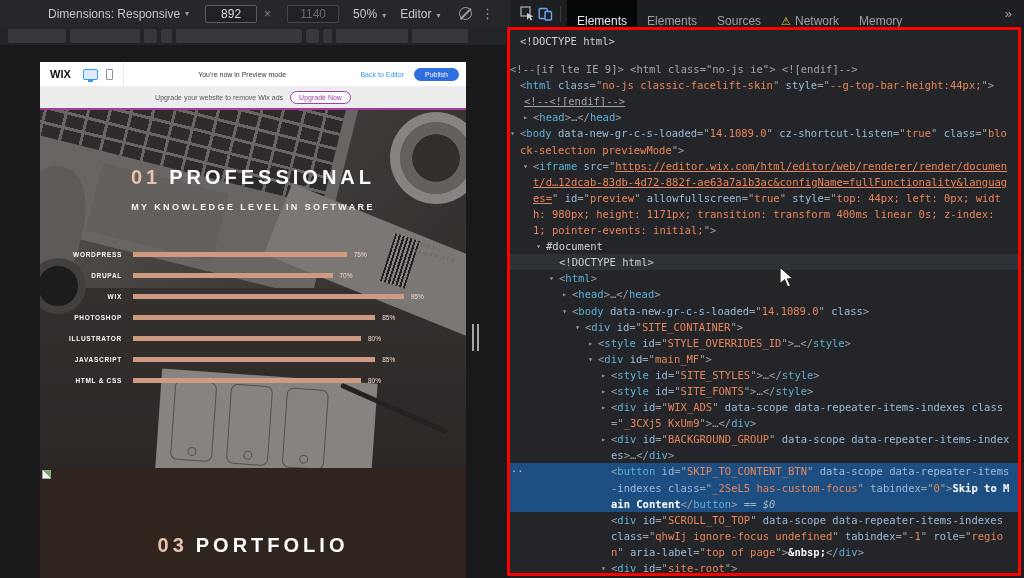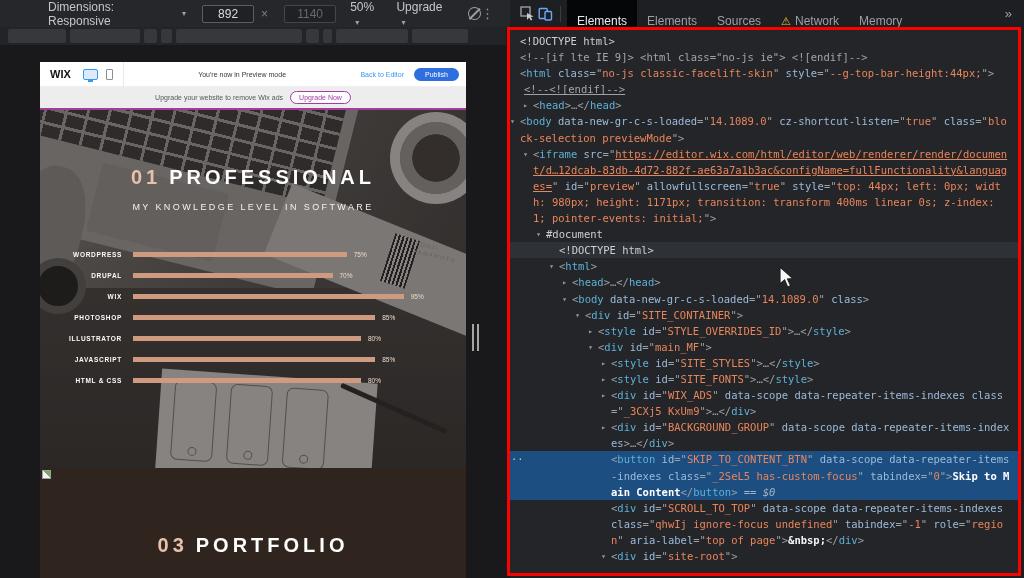--- a/index.html
+++ b/index.html
@@ -85,21 +85,21 @@
   .ph-phone::after { content:""; position:absolute; left:50%; bottom:4px; width:7px; height:7px;
     margin-left:-4px; border:1px solid #6f6c69; border-radius:50%; }
   .ph-pen { left:296px; top:296px; width:116px; height:5px; background:#201e1c;
     border-radius:3px; transform:rotate(24deg); }
   .ph-overlay { left:0; top:0; right:0; bottom:0; background:rgba(44,39,37,0.42); }
 
   .hero-title { position:absolute; left:0; right:0; top:56px; text-align:center;
     font-size:20px; font-weight:800; letter-spacing:4px; color:#fdfdfd; z-index:3; }
   .hero-title .num { color:#e9c0aa; margin-right:8px;text-align:center; }
   .hero-sub { position:absolute; left:0; right:0; top:92px; text-align:center;
-    font-size:9px; letter-spacing:2.4px; color:#f3f3f3; z-index:3; font-weight:normal; }
+    font-size:9px; letter-spacing:2.4px; color:#f3f3f3; z-index:3; font-weight:bold; }
 
   .skill-chart { position:absolute; left:0; top:134px; right:0; z-index:3; }
   .skill-row { display:flex; align-items:center; height:21px; }
   .skill-label { width:82px; text-align:right; font-size:6.5px; font-weight:bold;
     letter-spacing:0.7px; color:#fbfbfb; }
   .skill-bar { height:4.5px; margin-left:11px; background:#cf9b80; }
   .skill-pct { margin-left:7px; font-size:6.5px; color:#eed9c9; }
 
   
   .portfolio { position:relative; height:110px; background:#30251e; }
@@ -154,21 +154,21 @@
   <div class="device-toolbar">
     <span class="dt-label">Dimensions: Responsive</span>
     <span class="caret">▾</span>
     <input class="dim-input" value="892" style="">
     <span class="times">×</span>
     <input class="dim-input dim" value="1140" style="">
     <span class="zoom-ctl">
       <span>50%</span><span class="caret">▾</span>
     </span>
     <span class="throttle-ctl">
-      <span>Upgrade</span><span class="caret">▾</span>
+      <span>Editor</span><span class="caret">▾</span>
     </span>
     <span class="rotate-icon"></span>
     <span class="more-vert">⋮</span>
   </div>
 
   <div class="editor-strip">
     <div class="seg" style="width:58px"></div>
     <div class="seg" style="width:70px"></div>
     <div class="seg" style="width:13px"></div>
     <div class="seg" style="width:11px"></div>
@@ -297,21 +297,21 @@
       <span class="tab">Sources</span>
       <span class="tab"><span class="tab-warning">⚠</span><span>Network</span></span>
       <span class="tab">Memory</span>
       <span class="more-tabs">»</span>
     </div>
   </div>
 
   <div class="red-frame">
     <div class="dom-tree">
         <div class="tl" style="padding-left: 10px;"><span class="tk-doctype">&lt;!DOCTYPE html&gt;</span></div>
-        <div class="tl" style="padding-left: 10px;"><span class="tk-com">&lt;!--[if lte IE 9]&gt;      &lt;html class="no-js ie"&gt; &lt;![endif]--&gt;</span></div>
+        <div class="tl" style=" margin-top: 12px;"><span class="tk-com">&lt;!--[if lte IE 9]&gt;      &lt;html class="no-js ie"&gt; &lt;![endif]--&gt;</span></div>
         <div class="tl" style="padding-left: 10px;"><span class="tk-p">&lt;</span><span class="tk-tag">html</span><span class="tk-p"> </span><span class="tk-attr">class</span><span class="tk-p">="</span><span class="tk-val">no-js classic-facelift-skin</span><span class="tk-p">" </span><span class="tk-attr">style</span><span class="tk-p">="</span><span class="tk-val">--g-top-bar-height:44px;</span><span class="tk-p">"&gt;</span></div>
         <div class="tl" style="padding-left: 14px; text-decoration: underline;"><span class="tk-com">&lt;!--&lt;![endif]--&gt;</span></div>
         <div class="tl" style="padding-left: 23px;"><span class="arrow" style="left: 13px;">▸</span><span class="tk-p">&lt;</span><span class="tk-tag">head</span><span class="tk-p">&gt;…&lt;/</span><span class="tk-tag">head</span><span class="tk-p">&gt;</span></div>
         <div class="tl" style="padding-left: 10px;"><span class="arrow" style="left: 0px;">▾</span><span class="tk-p">&lt;</span><span class="tk-tag">body</span><span class="tk-p"> </span><span class="tk-attr">data-new-gr-c-s-loaded</span><span class="tk-p">="</span><span class="tk-val">14.1089.0</span><span class="tk-p">" </span><span class="tk-attr">cz-shortcut-listen</span><span class="tk-p">="</span><span class="tk-val">true</span><span class="tk-p">" </span><span class="tk-attr">class</span><span class="tk-p">="</span><span class="tk-val">block-selection previewMode</span><span class="tk-p">"&gt;</span></div>
         <div class="tl" style="padding-left: 23px;"><span class="arrow" style="left: 13px;">▾</span><span class="tk-p">&lt;</span><span class="tk-tag">iframe</span><span class="tk-p"> </span><span class="tk-attr">src</span><span class="tk-p">="</span><span class="tk-link">https://editor.wix.com/html/editor/web/renderer/render/document/d…12dcab-83db-4d72-882f-ae63a7a1b3ac&amp;configName=fullFunctionality&amp;languages=</span><span class="tk-p">" </span><span class="tk-attr">id</span><span class="tk-p">="</span><span class="tk-val">preview</span><span class="tk-p">" </span><span class="tk-attr">allowfullscreen</span><span class="tk-p">="</span><span class="tk-val">true</span><span class="tk-p">" </span><span class="tk-attr">style</span><span class="tk-p">="</span><span class="tk-val">top: 44px; left: 0px; width: 980px; height: 1171px; transition: transform 400ms linear 0s; z-index: 1; pointer-events: initial;</span><span class="tk-p">"&gt;</span></div>
         <div class="tl" style="padding-left: 36px;"><span class="arrow" style="left: 26px;">▾</span><span class="tk-doctype">#document</span></div>
         <div class="tl hov" style="padding-left: 49px;"><span class="tk-doctype">&lt;!DOCTYPE html&gt;</span></div>
         <div class="tl" style="padding-left: 49px;"><span class="arrow" style="left: 39px;">▾</span><span class="tk-p">&lt;</span><span class="tk-tag">html</span><span class="tk-p">&gt;</span></div>
         <div class="tl" style="padding-left: 62px;"><span class="arrow" style="left: 52px;">▸</span><span class="tk-p">&lt;</span><span class="tk-tag">head</span><span class="tk-p">&gt;…&lt;/</span><span class="tk-tag">head</span><span class="tk-p">&gt;</span></div>
         <div class="tl" style="padding-left: 62px;"><span class="arrow" style="left: 52px;">▾</span><span class="tk-p">&lt;</span><span class="tk-tag">body</span><span class="tk-p"> </span><span class="tk-attr">data-new-gr-c-s-loaded</span><span class="tk-p">="</span><span class="tk-val">14.1089.0</span><span class="tk-p">" </span><span class="tk-attr">class</span><span class="tk-p">&gt;</span></div>

